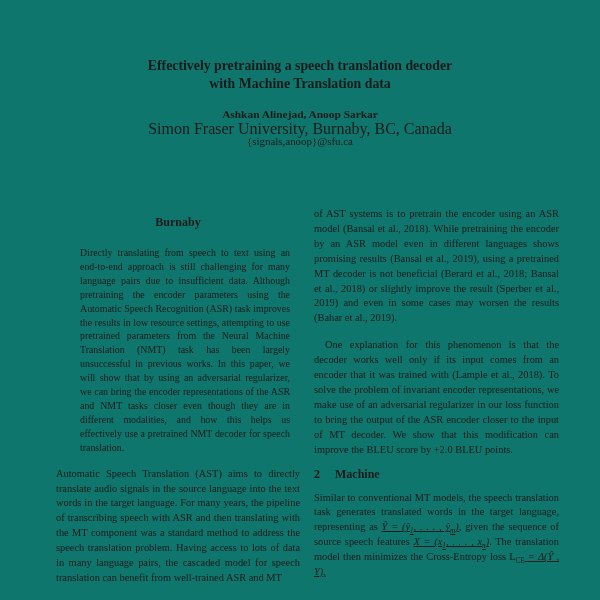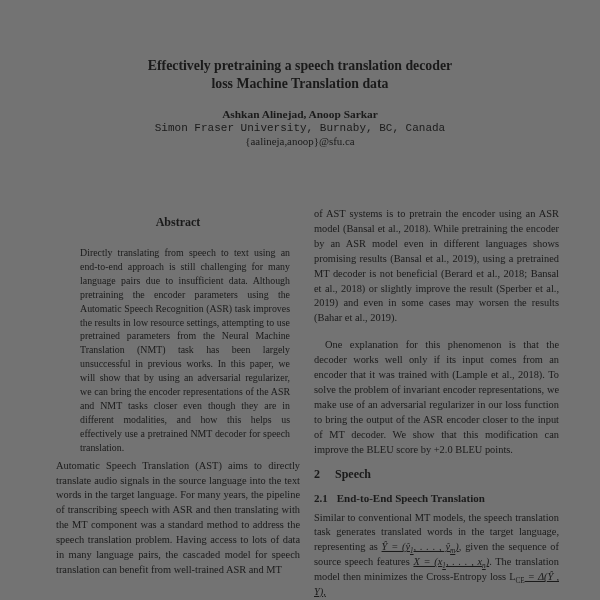--- a/index.html
+++ b/index.html
@@ -1,20 +1,20 @@
 <!DOCTYPE html>
 <html><head>
 <meta charset="utf-8">
 <style>
   html, body { margin: 0; padding: 0; background: #ffffff; }
   .page {
     position: relative;
     width: 600px;
     height: 600px;
-    background: #737373;
+    background: #0f766e;
     overflow: hidden;
     font-family: "Liberation Serif", serif;
     color: #1a1a1a;
   }
   .paper-title {
     position: absolute;
     top: 57px;
     left: 50px;
     width: 500px;
     text-align: center;
@@ -24,39 +24,39 @@
   }
   .author-block {
     position: absolute;
     top: 108px;
     left: 100px;
     width: 400px;
     text-align: center;
     line-height: 13.6px;
   }
   .author-names { font-weight: bold; font-size: 11.4px; }
-  .affiliation { font-size: 11px; font-family: Liberation Mono, monospace; }
+  .affiliation { font-size: 16px; }
   .email { font-size: 10.9px; }
 
   .col {
     position: absolute;
     top: 207px;
     text-align: justify;
   }
   .col-left  { left: 56px;  width: 244px; }
   .col-right { left: 314px; width: 245px; }
 
   .abstract-heading {
     text-align: center;
     font-weight: bold;
     font-size: 12px;
     margin: 8px 0 16px 0;
   }
   .abstract-text {
-    margin: 0 10px 4px 24px;
+    margin: 0 10px 12px 24px;
     font-size: 9.9px;
     line-height: 13.9px;
     text-align: justify;
   }
   .section-heading {
     font-weight: bold;
     font-size: 12px;
     margin: 9px 0 9px 0;
   }
   .section-heading .sec-num { display: inline-block; min-width: 16px; margin-right: 5px; }
@@ -77,40 +77,37 @@
   sub { font-size: 7.2px; line-height: 0; }
   sub .math { font-style: italic; }
 </style>
 </head>
 <body>
 
 <div class="page">
 
   <div class="paper-title">
     <div>Effectively pretraining a speech translation decoder</div>
-    <div>loss Machine Translation data</div>
+    <div>with Machine Translation data</div>
   </div>
 
   <div class="author-block">
     <div class="author-names">Ashkan Alinejad, Anoop Sarkar</div>
     <div class="affiliation">Simon Fraser University, Burnaby, BC, Canada</div>
-    <div class="email">{aalineja,anoop}@sfu.ca</div>
+    <div class="email">{signals,anoop}@sfu.ca</div>
   </div>
 
   <div class="col col-left">
-    <div class="abstract-heading">Abstract</div>
+    <div class="abstract-heading">Burnaby</div>
     <p class="abstract-text">Directly translating from speech to text using an end-to-end approach is still challenging for many language pairs due to insufficient data. Although pretraining the encoder parameters using the Automatic Speech Recognition (ASR) task improves the results in low resource settings, attempting to use pretrained parameters from the Neural Machine Translation (NMT) task has been largely unsuccessful in previous works. In this paper, we will show that by using an adversarial regularizer, we can bring the encoder representations of the ASR and NMT tasks closer even though they are in different modalities, and how this helps us effectively use a pretrained NMT decoder for speech translation.</p>
     <p class="body-text">Automatic Speech Translation (AST) aims to directly translate audio signals in the source language into the text words in the target language. For many years, the pipeline of transcribing speech with ASR and then translating with the MT component was a standard method to address the speech translation problem. Having access to lots of data in many language pairs, the cascaded model for speech translation can benefit from well-trained ASR and MT</p>
   </div>
 
   <div class="col col-right">
     <p class="body-text">of AST systems is to pretrain the encoder using an ASR model (Bansal et al., 2018). While pretraining the encoder by an ASR model even in different languages shows promising results (Bansal et al., 2019), using a pretrained MT decoder is not beneficial (Berard et al., 2018; Bansal et al., 2018) or slightly improve the result (Sperber et al., 2019) and even in some cases may worsen the results (Bahar et al., 2019).</p>
     <p class="body-text indent-para">One explanation for this phenomenon is that the decoder works well only if its input comes from an encoder that it was trained with (Lample et al., 2018). To solve the problem of invariant encoder representations, we make use of an adversarial regularizer in our loss function to bring the output of the ASR encoder closer to the input of MT decoder. We show that this modification can improve the BLEU score by +2.0 BLEU points.</p>
     <div class="section-heading">
-      <span class="sec-num">2</span><span>Speech</span>
-    </div>
-    <div class="subsection-heading">
-      <span class="sec-num">2.1</span><span>End-to-End Speech Translation</span>
+      <span class="sec-num">2</span><span>Machine</span>
     </div>
     <p class="body-text"><span>Similar to conventional MT models, the speech translation task generates translated words in the target language, representing as </span><span class="math">Ŷ = (ŷ</span><sub><span class="math">1</span></sub><span class="math">, . . . , ŷ</span><sub><span class="math">m</span></sub><span class="math">)</span><span>, given the sequence of source speech features </span><span class="math">X = (x</span><sub><span class="math">1</span></sub><span class="math">, . . . , x</span><sub><span class="math">n</span></sub><span class="math">)</span><span>. The translation model then minimizes the Cross-Entropy loss </span><span>L</span><sub><span>CE</span></sub><span class="math"> = Δ(Ŷ , Y),</span></p>
   </div>
 
 </div>
 
 </body></html>

